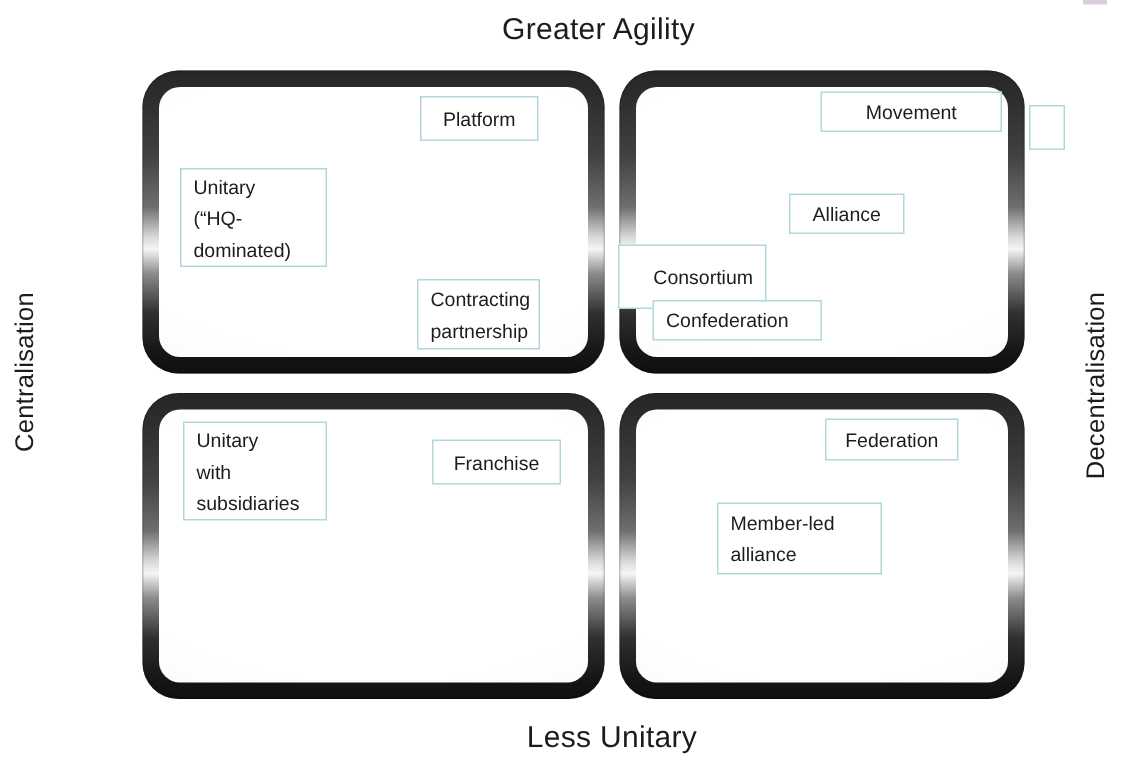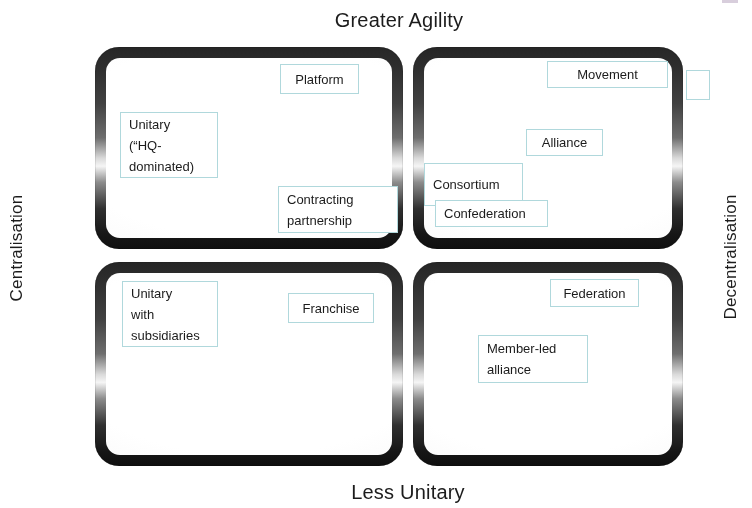--- a/index.html
+++ b/index.html
@@ -82,32 +82,32 @@
   </div>
 
   <div class="tbox center" style="left:280px; top:64px; width:79px; height:30px;">
     <span>Platform</span>
   </div>
   <div class="tbox" style="left:120px; top:112px; width:98px; height:66px;">
     <span>Unitary
 (“HQ-
 dominated)</span>
   </div>
-  <div class="tbox" style="left:278px; top:186px; width:120px; height:47px;">
+  <div class="tbox" style="left:278px; top:186px; width:82px; height:47px;">
     <span>Contracting
 partnership</span>
   </div>
 
   <div class="tbox center" style="left:547px; top:61px; width:121px; height:27px;">
     <span>Movement</span>
   </div>
   <div class="tbox center" style="left:526px; top:129px; width:77px; height:27px;">
     <span>Alliance</span>
   </div>
-  <div class="tbox" style="left:424px; top:163px; width:99px; height:43px;">
+  <div class="tbox" style="left:412px; top:163px; width:99px; height:43px;justify-content:flex-end;">
     <span>Consortium</span>
   </div>
   <div class="tbox" style="left:435px; top:200px; width:113px; height:27px;">
     <span>Confederation</span>
   </div>
 
   <div class="tbox" style="left:122px; top:281px; width:96px; height:66px;">
     <span>Unitary
 with
 subsidiaries</span>

